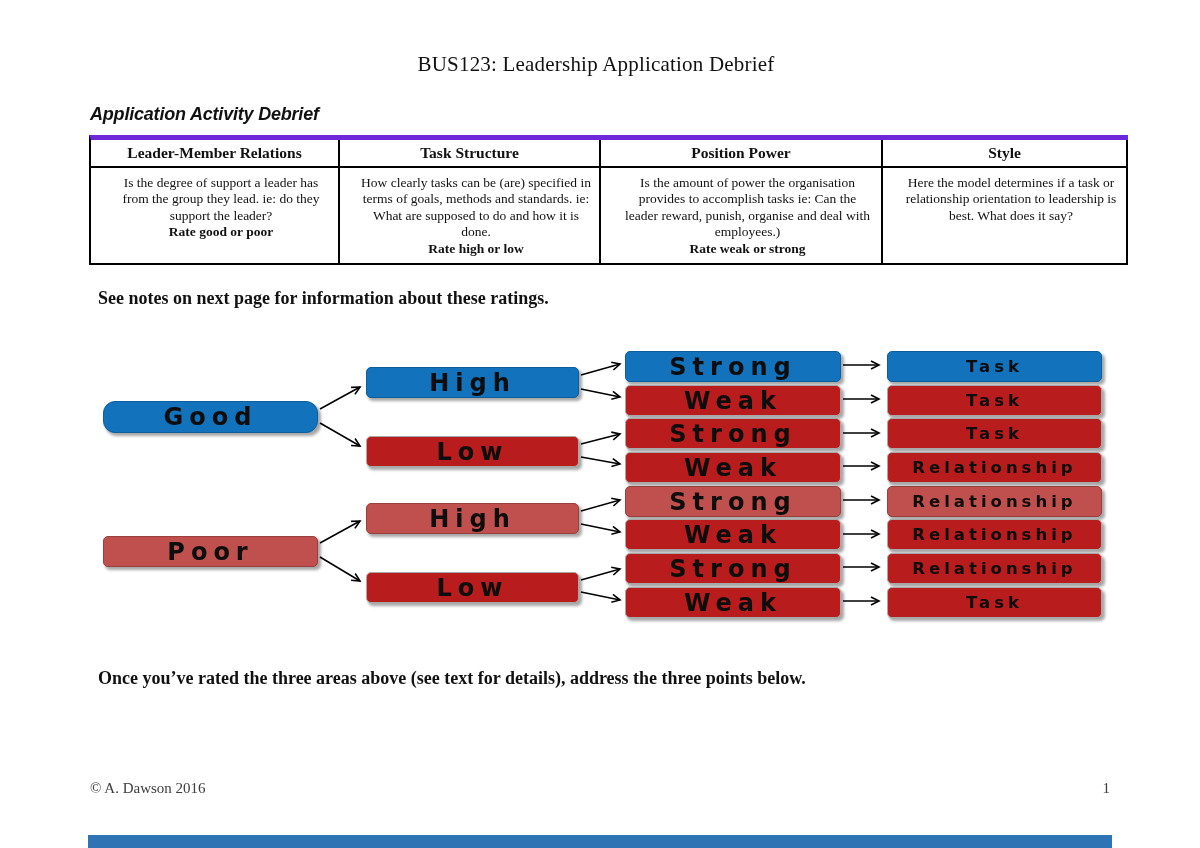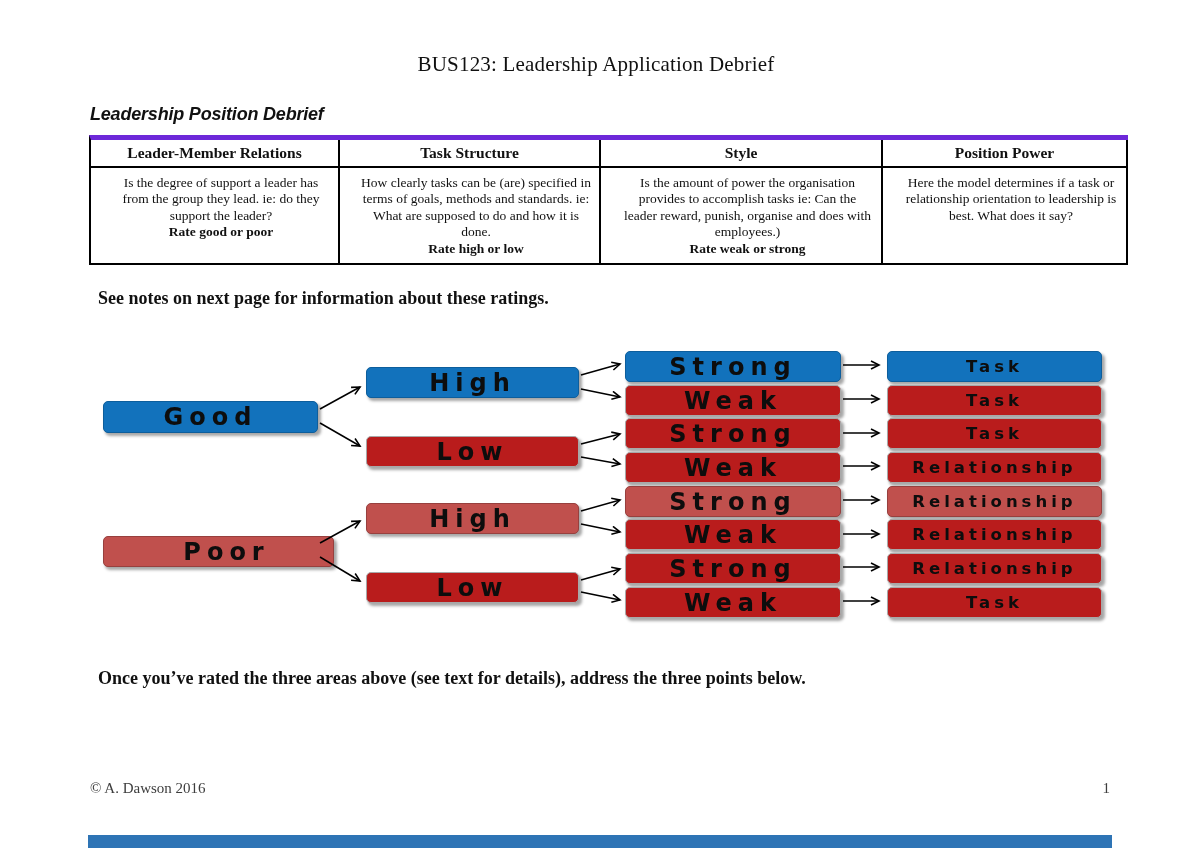--- a/index.html
+++ b/index.html
@@ -37,51 +37,51 @@
   .node[data-v="red"]{background:#C0504D;border:1px solid #97403e;}
   .node[data-v="white"]{background:#b91c1c;border:1px solid #a8a8a8;}
   .arrows{position:absolute;left:0;top:0;pointer-events:none;}
 </style>
 </head>
 <body>
 
 <div class="page">
 
   <div class="title">BUS123: Leadership Application Debrief</div>
-  <div class="heading">Leadership Position Debrief</div>
+  <div class="heading">Application Activity Debrief</div>
 
   <div class="tbl">
     <div class="cell hdr">Leader-Member Relations</div>
     <div class="cell hdr">Task Structure</div>
+    <div class="cell hdr">Position Power</div>
     <div class="cell hdr">Style</div>
-    <div class="cell hdr">Position Power</div>
     <div class="cell bdy">
       <span>Is the degree of support a leader has from the group they lead. ie: do they support the leader?</span>
       <div class="rate">Rate good or poor</div>
     </div>
     <div class="cell bdy">
       <span>How clearly tasks can be (are) specified in terms of goals, methods and standards.  ie: What are supposed to do and how it is done.</span>
       <div class="rate">Rate high or low</div>
     </div>
     <div class="cell bdy">
-      <span>Is the amount of power the organisation provides to accomplish tasks ie: Can the leader reward, punish, organise and does with employees.)</span>
+      <span>Is the amount of power the organisation provides to accomplish tasks ie: Can the leader reward, punish, organise and deal with employees.)</span>
       <div class="rate">Rate weak or strong</div>
     </div>
     <div class="cell bdy">
       <span>Here the model determines if a task or relationship orientation to leadership is best.  What does it say?</span>
       <div class="rate"></div>
     </div>
   </div>
 
   <div class="boldpara note">See notes on next page for information about these ratings.</div>
 
   <div>
 
-    <div class="node n-big" style="left:103px;top:401px;width:213px;height:30px;" data-v="blue">Good</div>
-    <div class="node n-big" style="left:103px;top:536px;width:213px;height:29px;padding-left:16px;" data-v="red">Poor</div>
+    <div class="node n-big" style="left:103px;top:401px;width:213px;height:30px;border-radius:12px;" data-v="blue">Good</div>
+    <div class="node n-big" style="left:103px;top:536px;width:213px;height:29px;" data-v="red">Poor</div>
 
     <div class="node n-big" style="left:366px;top:367px;width:211px;height:29px;" data-v="blue">High</div>
     <div class="node n-big" style="left:366px;top:436px;width:211px;height:29px;" data-v="white">Low</div>
     <div class="node n-big" style="left:366px;top:503px;width:211px;height:29px;" data-v="red">High</div>
     <div class="node n-big" style="left:366px;top:572px;width:211px;height:29px;" data-v="white">Low</div>
 
     <div class="node n-big" style="left:625px;top:351px;width:214px;height:29px;" data-v="blue">Strong</div>
     <div class="node n-big" style="left:625px;top:385px;width:214px;height:29px;" data-v="white">Weak</div>
     <div class="node n-big" style="left:625px;top:418px;width:214px;height:29px;" data-v="white">Strong</div>
     <div class="node n-big" style="left:625px;top:452px;width:214px;height:29px;" data-v="white">Weak</div>

